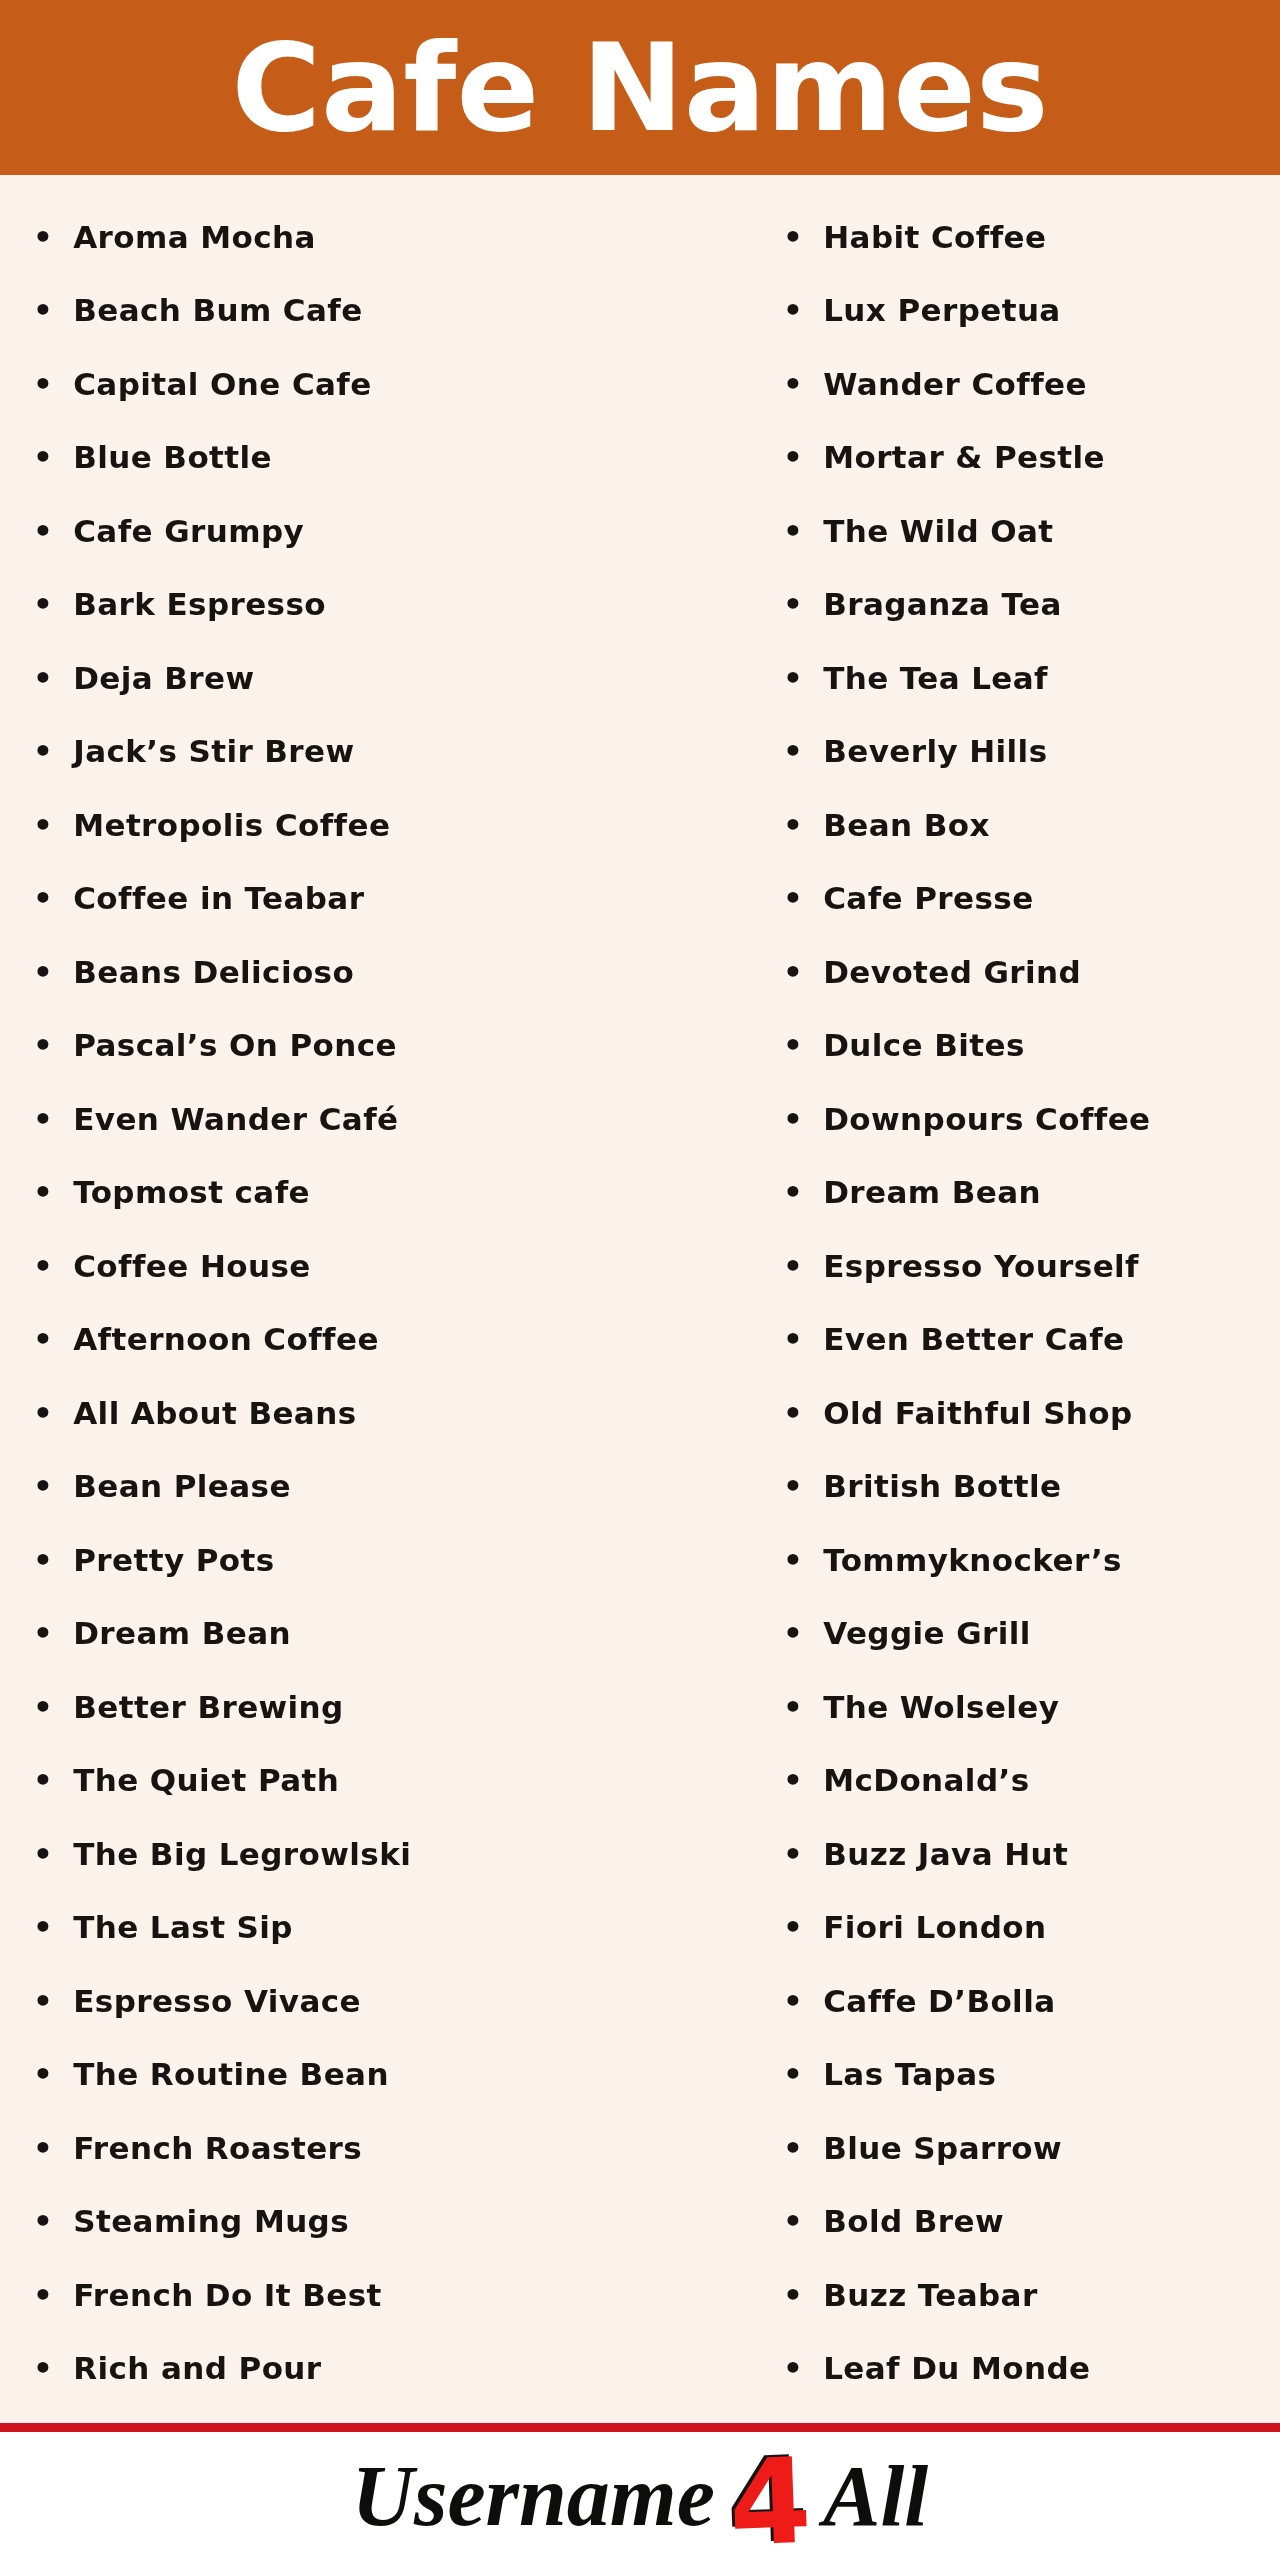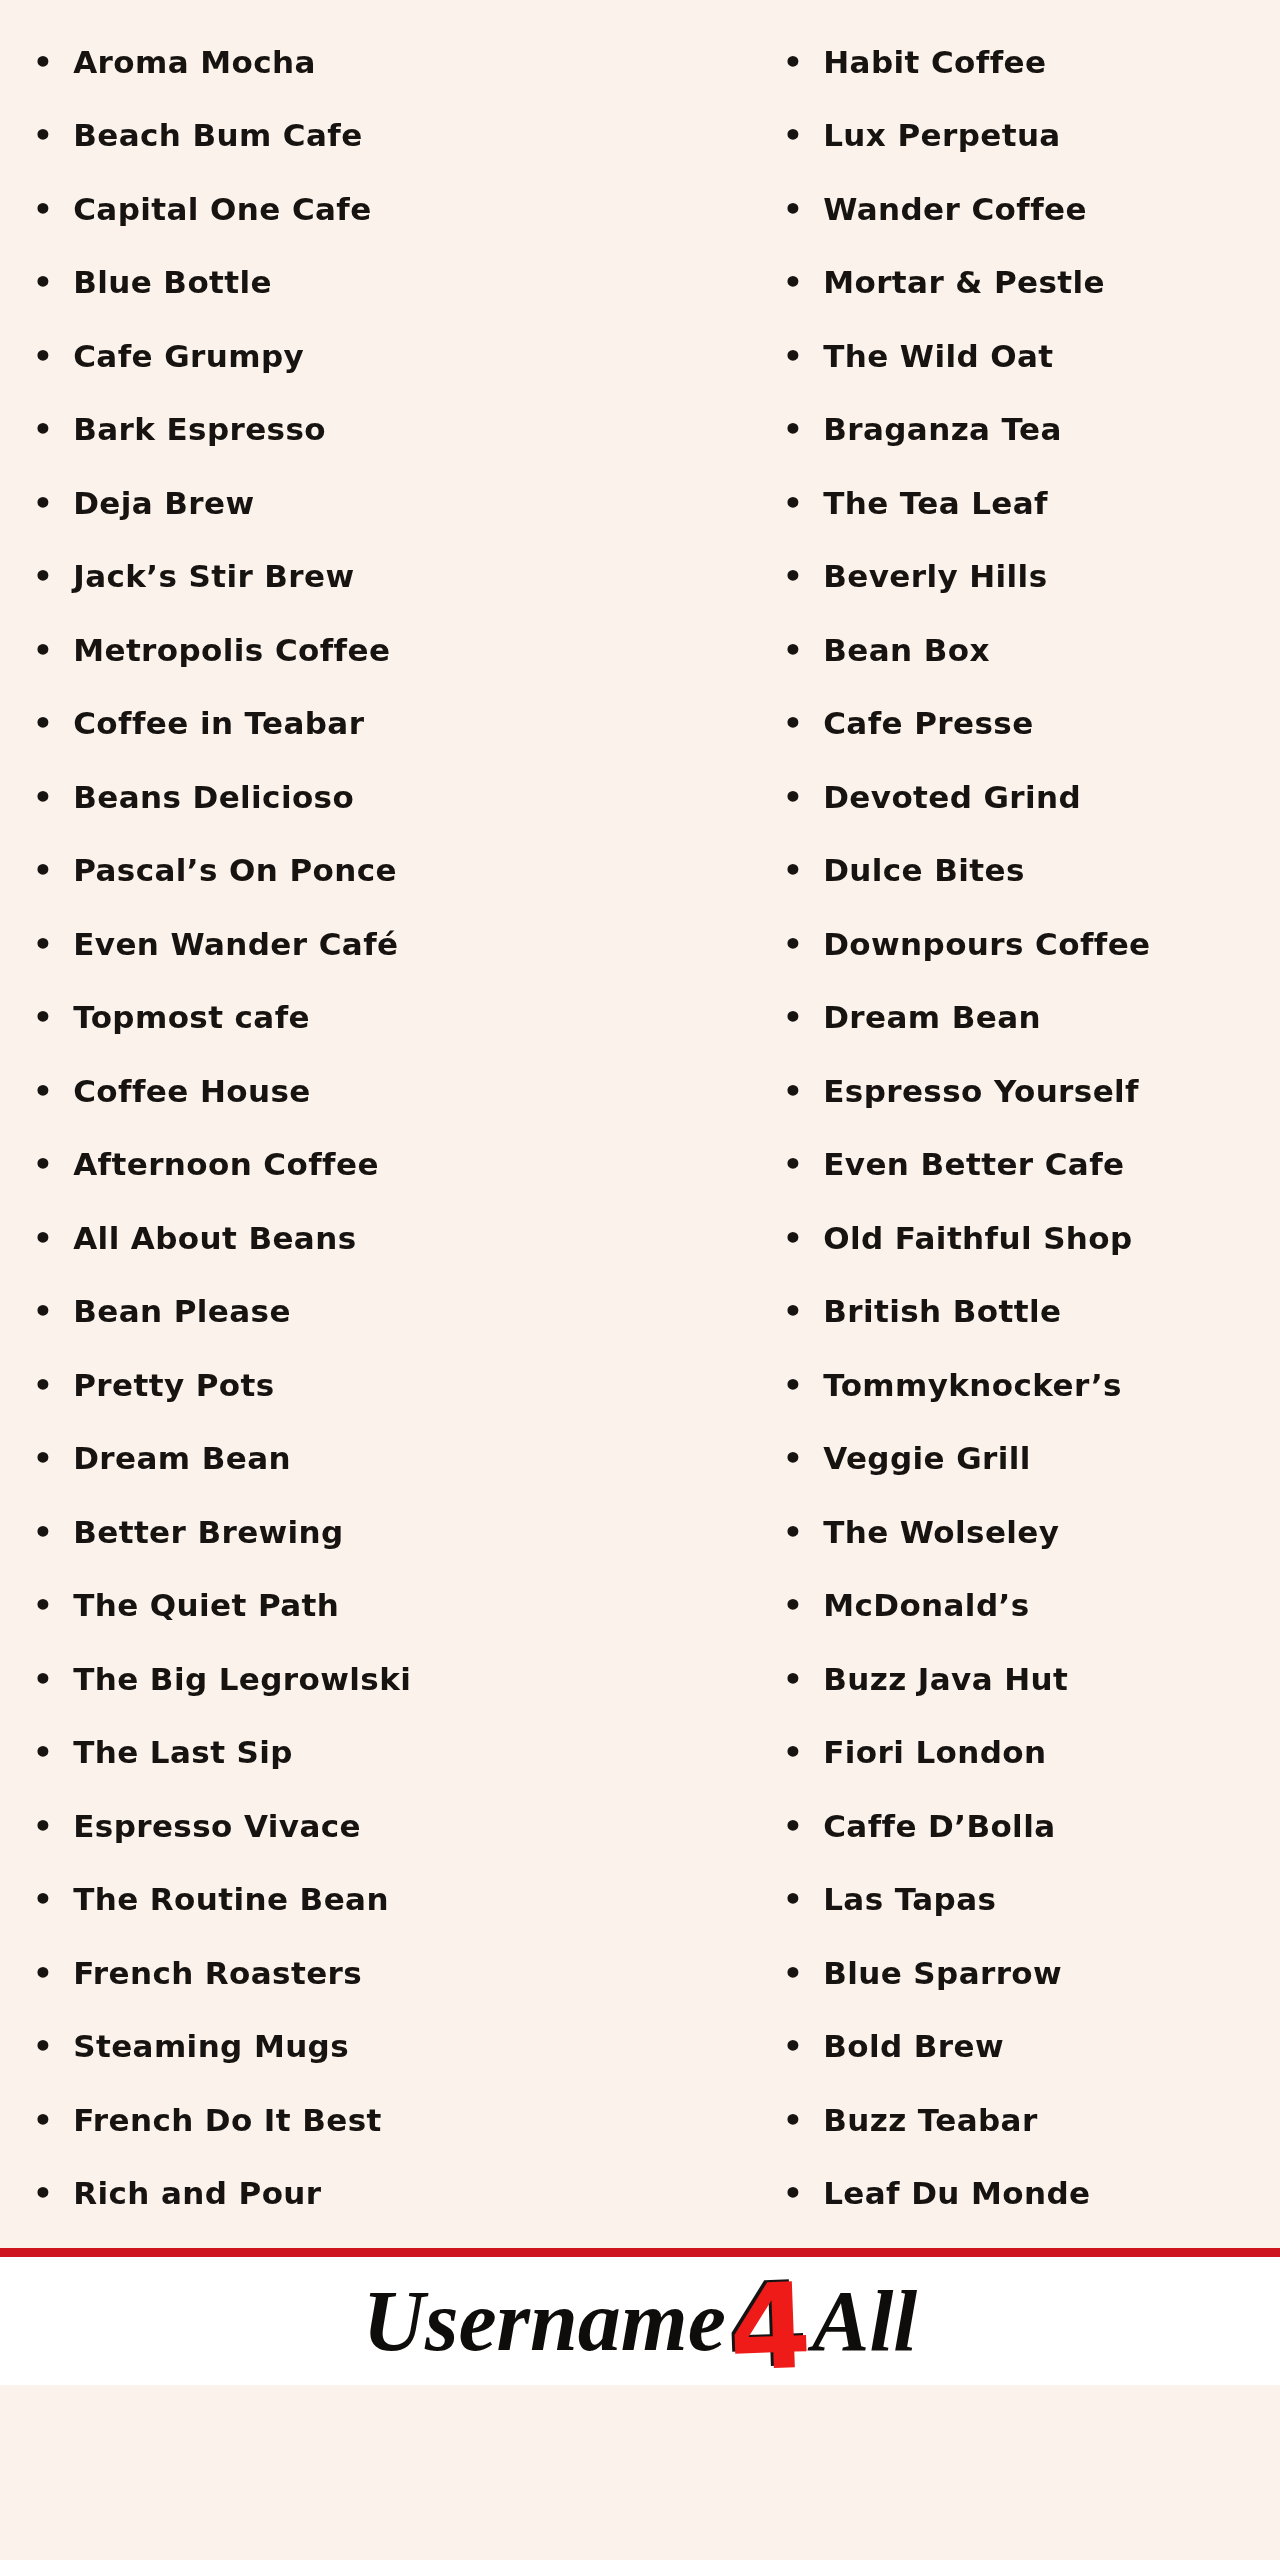--- a/index.html
+++ b/index.html
@@ -69,40 +69,44 @@
     display:flex;align-items:center;justify-content:center;
   }
   .brand{
     display:flex;align-items:center;
     font-family:"Liberation Serif","DejaVu Serif",serif;
     font-style:italic;
     font-weight:bold;
     font-size:86px;
     color:#0f0d0b;
     line-height:1;
+    gap:11px;
   }
   .brand .brand-red{
     font-family:"DejaVu Sans","Liberation Sans",sans-serif;
     font-style:normal;
     font-weight:bold;
     font-size:118px;
     color:var(--brand-red);
     line-height:0.8;
     margin:0 1px 0 3px;
     position:relative;
     top:6px;
     transform:rotate(-2deg);
     text-shadow:-3px -2px 0 #141414;
   }
 </style>
 </head>
 <body>
 
 <div class="page">
 
+  <header class="banner">
+    <h1>Cafe Names</h1>
+  </header>
 
   <main class="list-area">
     <ul class="col col-left">
         <li>
           <span class="bullet">•</span>
           <span class="label">Aroma Mocha</span>
         </li>
         <li>
           <span class="bullet">•</span>
           <span class="label">Beach Bum Cafe</span>

